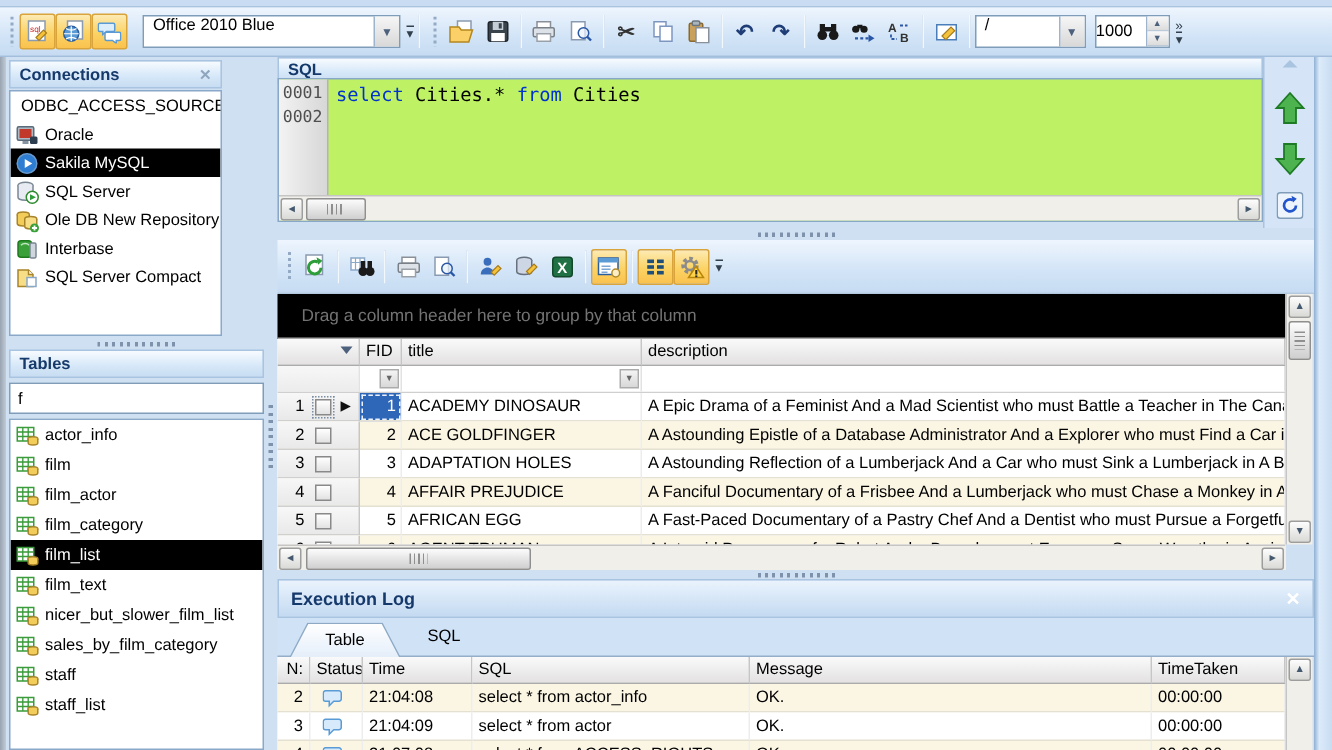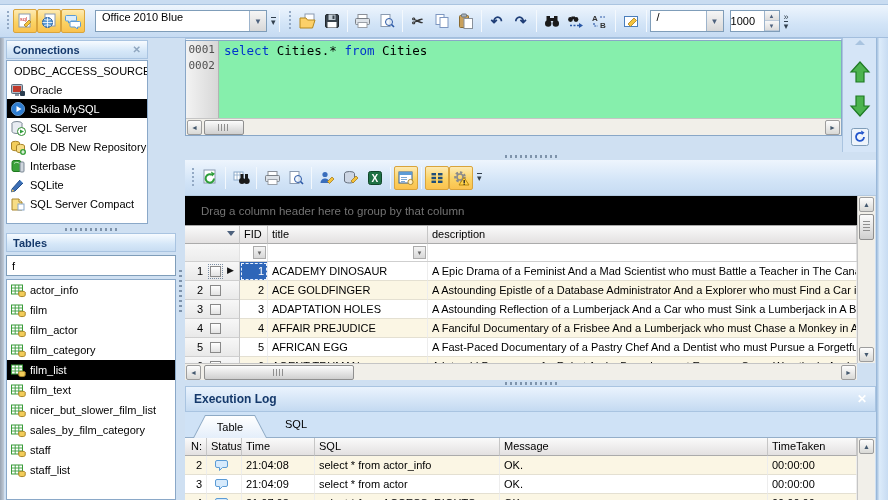--- a/index.html
+++ b/index.html
@@ -29,21 +29,21 @@
   .phead .x{margin-left:auto;color:#8fa6bf;font-weight:bold;font-size:10px}
   .listbox{background:#fff;border:1px solid #8aa8c8;overflow:hidden}
   .litem{height:19px;display:flex;align-items:center;padding-left:3px;white-space:nowrap}
   .litem .lbl{margin-left:4px}
   .litem.sel{background:#000000;color:#fff}
   .hsplit{display:flex;align-items:center;justify-content:center}
   .hdots{width:52px;height:3px;background:repeating-linear-gradient(90deg,#7e93ab 0 2px,transparent 2px 5px)}
   .vdots{width:3px;height:42px;background:repeating-linear-gradient(#7e93ab 0 2px,transparent 2px 5px)}
   
   .sqlhead{left:185px;top:38px;width:657px;height:18px}
-  .editor{left:185px;top:40px;width:657px;height:96px;background:#86efac;border:1px solid #89a7c7}
+  .editor{left:185px;top:52px;width:657px;height:96px;background:#bef264;border:1px solid #89a7c7}
   .gutter{left:0;top:0;width:33px;height:77px;background:linear-gradient(90deg,#f3f3f3,#d7d7d7);border-right:1px solid #b3b3b3}
   .lnum{font-family:"DejaVu Sans Mono",monospace;font-size:11px;color:#4f4f4f;text-align:right;padding:2px 3px 0 0;height:16px}
   .code{left:38px;top:2px;white-space:pre;font-family:"DejaVu Sans Mono",monospace;font-size:12.5px}
   .kw{color:#0033cc}
   
   .track{background:#f1efe9}
   .sbtn{background:linear-gradient(#fdfdfd,#d9d9d6);border:1px solid #9d9d9d;border-radius:2px;color:#44596f;display:flex;align-items:center;justify-content:center;font-size:7px}
   .sthumb{background:linear-gradient(#fcfcfc,#cfcfcf);border:1px solid #8f8f8f;border-radius:2px;display:flex;align-items:center;justify-content:center}
   .thgrip{width:12px;height:7px;background:repeating-linear-gradient(90deg,#8f8f8f 0 1px,transparent 1px 3px)}
   .thgripv{width:7px;height:12px;background:repeating-linear-gradient(#8f8f8f 0 1px,transparent 1px 3px)}
@@ -284,28 +284,20 @@
   <div class="litem">
     <svg width="16" height="16">
         <rect x="2" y="2.5" width="9" height="11" rx="2" fill="#3aa13a" stroke="#1e7a1e"></rect>
         <path d="M4 5.5c1.5-1.5 4-1.5 5.5 0" stroke="#bfe6bf" fill="none"></path>
         <rect x="10" y="4" width="4" height="10" rx="1" fill="#cfd6dd" stroke="#7a8794"></rect>
       </svg>
     <span class="lbl">Interbase</span>
   </div>
   <div class="litem">
     <svg width="16" height="16">
-        <path d="M2 12 L10 3 L13 6 L5 14 L1.5 14.8 Z" fill="#3d6fb5" stroke="#24508c"></path>
-        <path d="M10 3l3 3" stroke="#9cc4ea"></path>
-        <path d="M1.5 14.8l1-2.6 1.8 1.7z" fill="#f0c053"></path>
-      </svg>
-    <span class="lbl">SQLite</span>
-  </div>
-  <div class="litem">
-    <svg width="16" height="16">
         <path d="M2 3h7l3 3v8H2z" fill="#f7dd85" stroke="#a8842a"></path>
         <path d="M9 3v3h3" fill="#fff" stroke="#a8842a"></path>
         <rect x="8" y="8" width="6" height="6" fill="#fff" stroke="#8aa8c8"></rect>
       </svg>
     <span class="lbl">SQL Server Compact</span>
   </div>
 </div>
 
 <div class="abs hsplit" style="left:6px;top:225px;width:170px;height:8px">
     <div class="hdots"></div>

